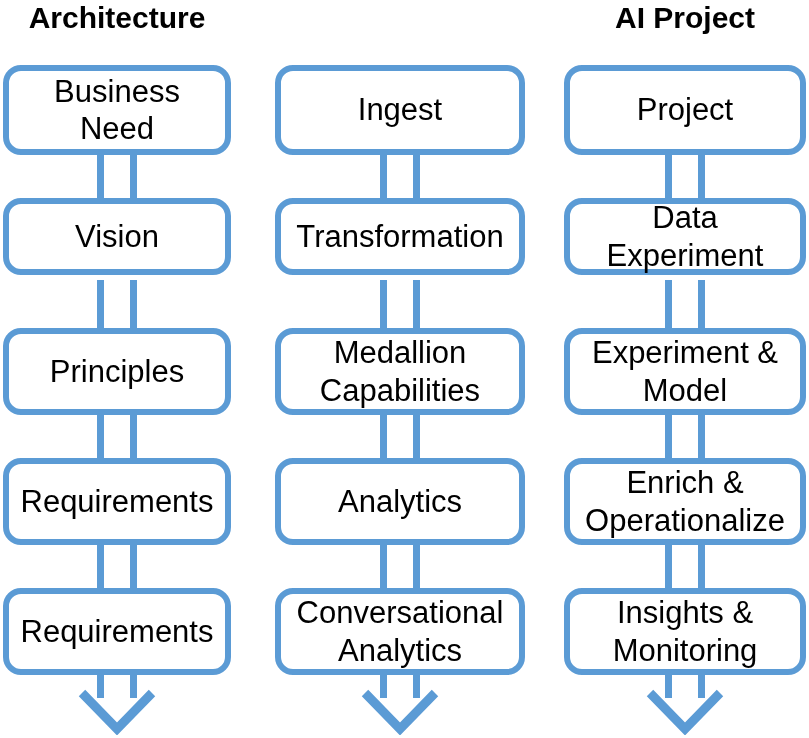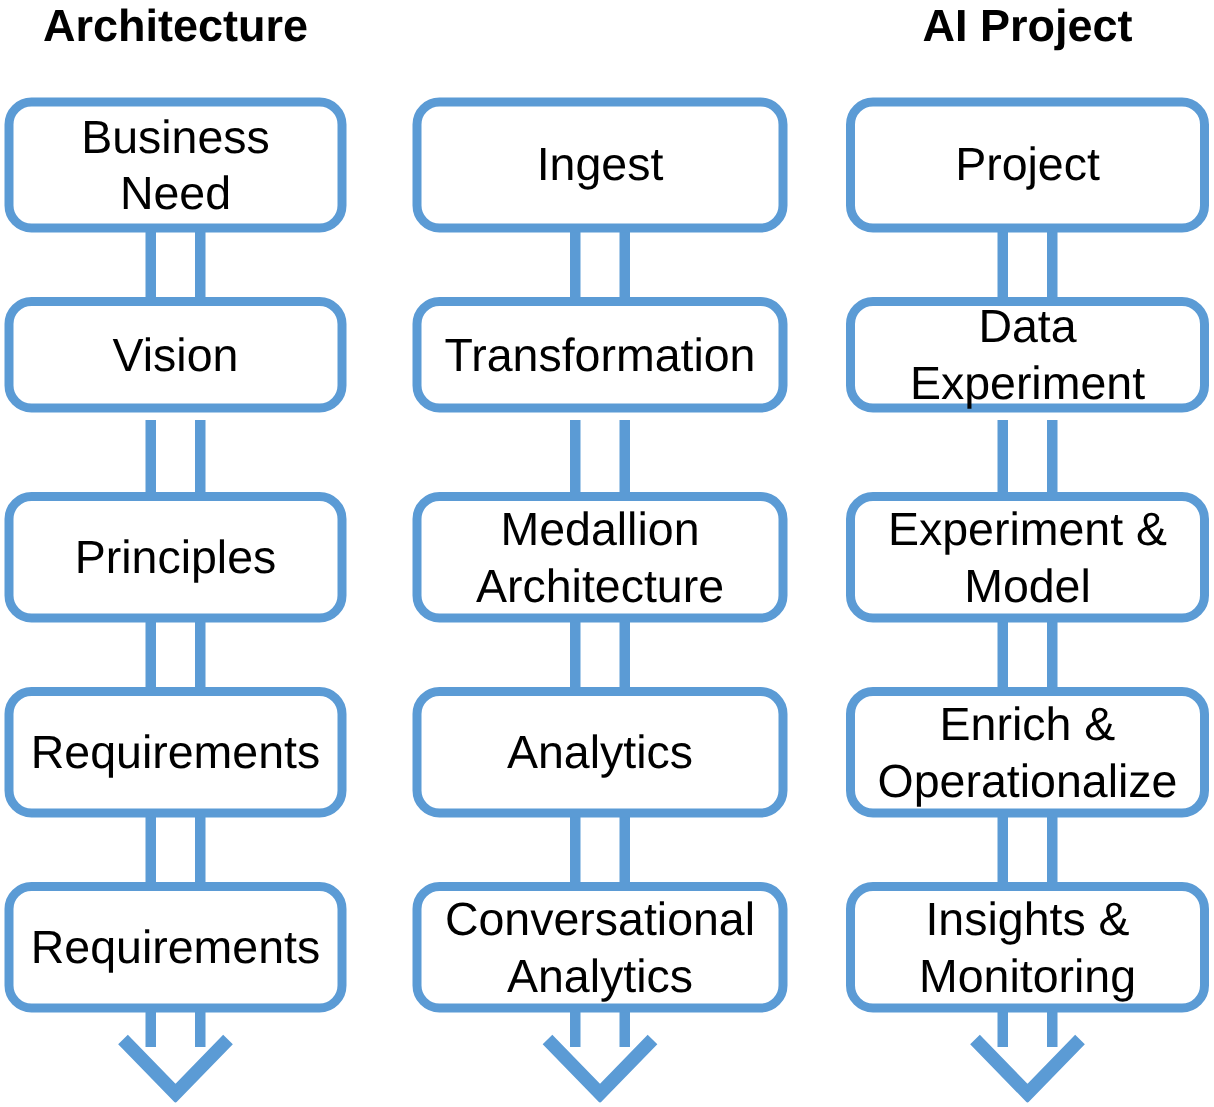--- a/index.html
+++ b/index.html
@@ -70,21 +70,21 @@
       <path d="M 25 25 L 60 61 L 95 25" stroke-width="9" stroke-linejoin="miter"></path>
     </svg>
   </div>
 
   <div class="col col-2">
     <div class="box r1">Ingest</div>
     <div class="pipe p1"></div>
     <div class="box r2">Transformation</div>
     <div class="pipe p2"></div>
     <div class="box r3">Medallion
-Architecture</div>
+Capabilities</div>
     <div class="pipe p3"></div>
     <div class="box r4">Analytics</div>
     <div class="pipe p4"></div>
     <div class="box r5">Conversational
 Analytics</div>
     <svg class="arrow" viewBox="0 0 120 67" aria-hidden="true">
       <line x1="43.5" y1="0" x2="43.5" y2="30" stroke-width="7"></line>
       <line x1="76.5" y1="0" x2="76.5" y2="30" stroke-width="7"></line>
       <path d="M 25 25 L 60 61 L 95 25" stroke-width="9" stroke-linejoin="miter"></path>
     </svg>

